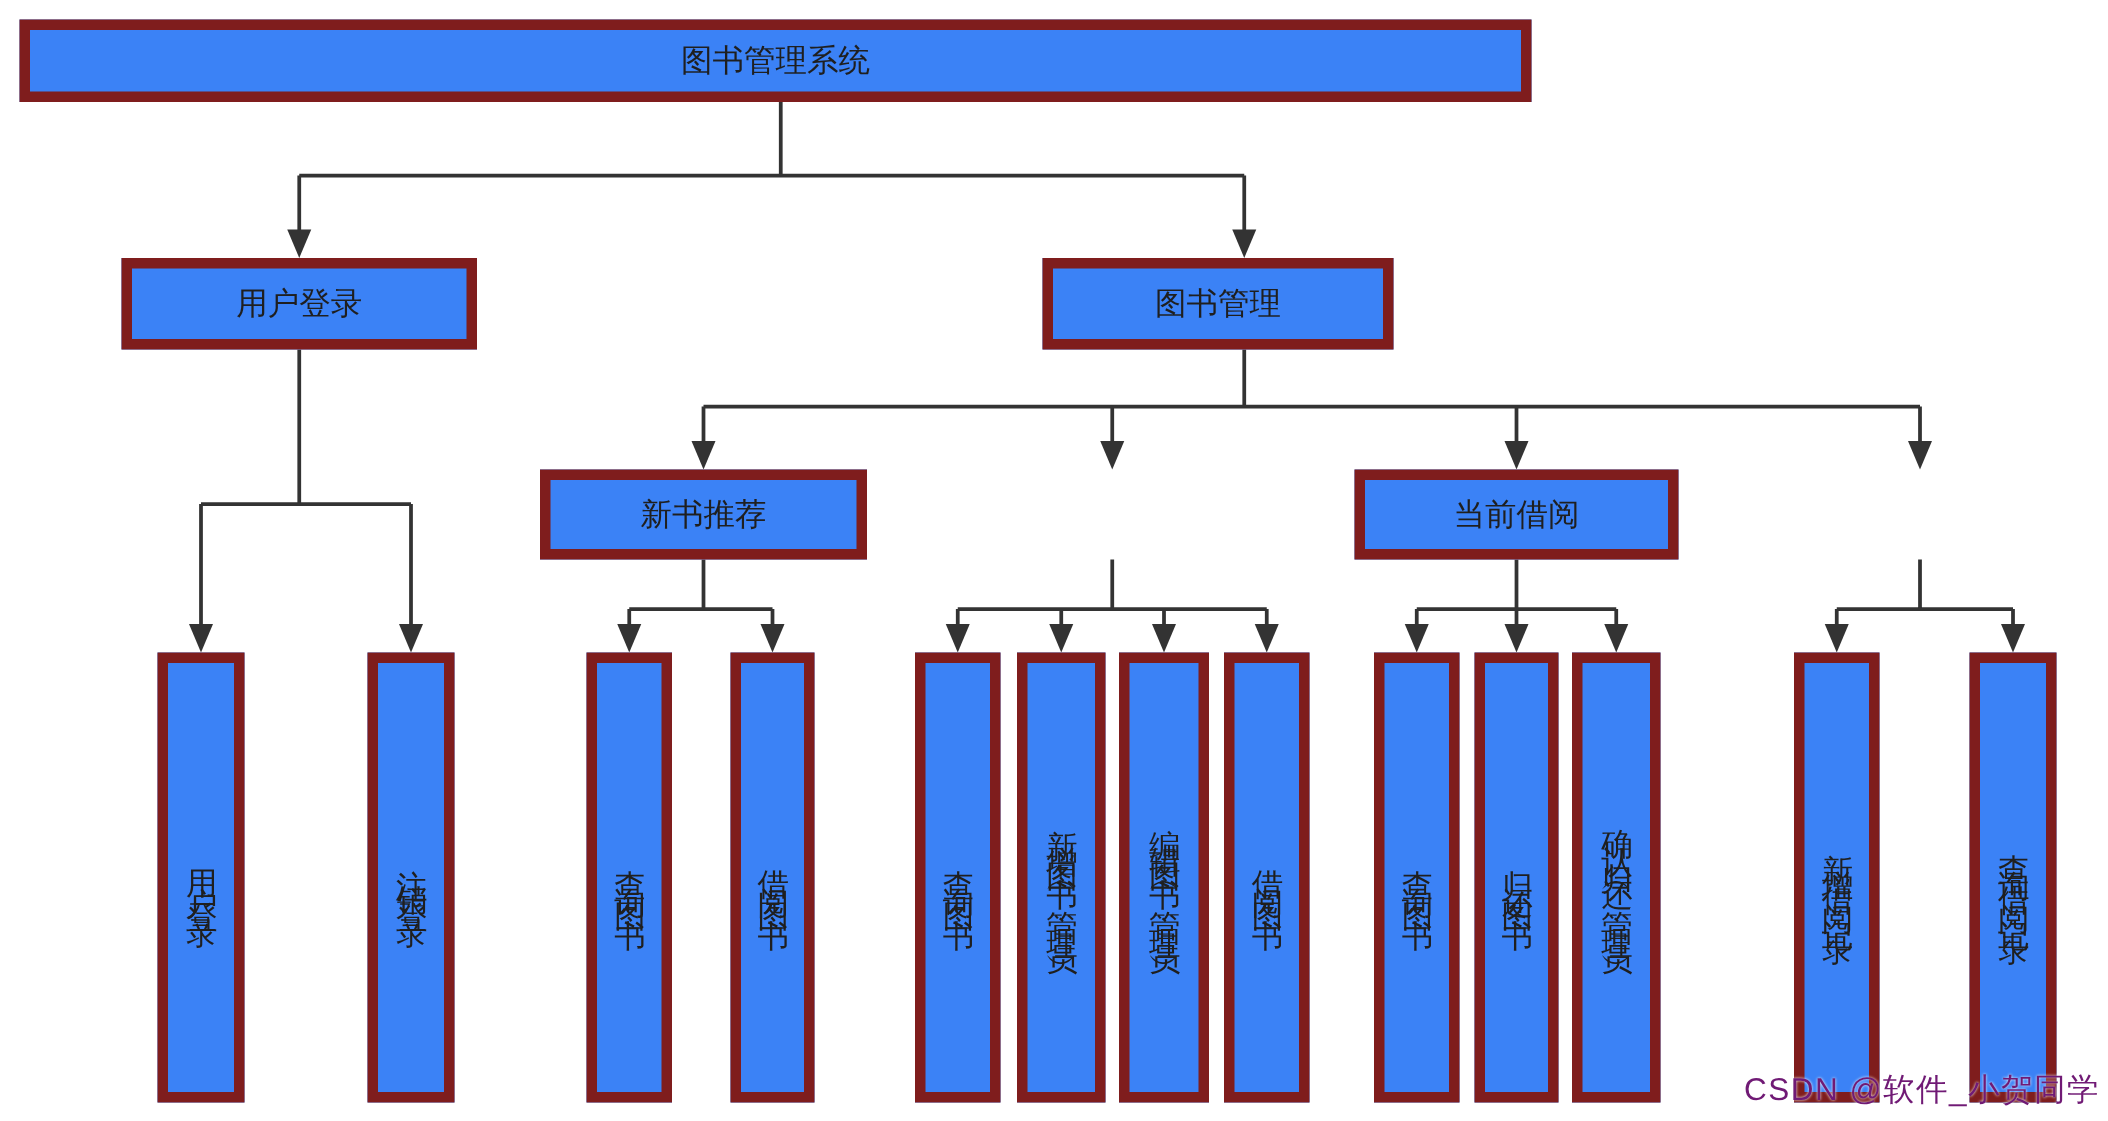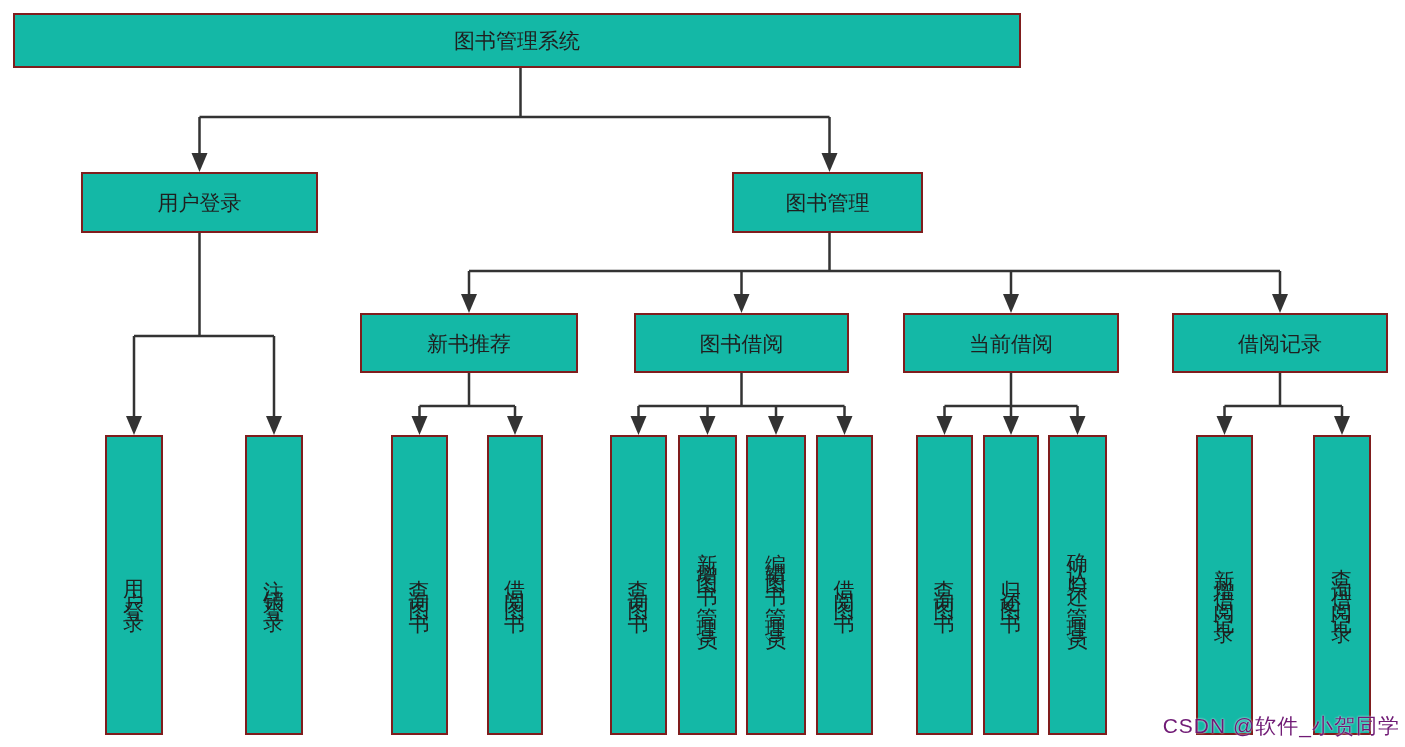--- a/index.html
+++ b/index.html
@@ -12,22 +12,22 @@
     font-family: "Liberation Sans", sans-serif;
   }
   .connectors {
     position: absolute;
     left: 0; top: 0;
     width: 1405px; height: 747px;
   }
   .node {
     position: absolute;
     box-sizing: border-box;
-    border: 2px solid #7f1d1d;
-    background: #14b8a6;
+    border: 7px solid #7f1d1d;
+    background: #3b82f6;
     display: flex;
     align-items: center;
     justify-content: center;
     color: #1f1f1f;
     font-size: 21px;
     line-height: 1;
     white-space: nowrap;
   }
   .vnode span {
     writing-mode: vertical-rl;
@@ -88,26 +88,24 @@
       <polygon points="1003,416 1019,416 1011,435"></polygon>
       <polygon points="1069.5,416 1085.5,416 1077.5,435"></polygon>
       <polygon points="1216.5,416 1232.5,416 1224.5,435"></polygon>
       <polygon points="1334,416 1350,416 1342,435"></polygon>
     </g>
   </svg>
 
   <div class="node" style="left:13px; top:13px; width:1008px; height:55px;">图书管理系统</div>
 
   <div class="node" style="left:81px; top:172px; width:237px; height:61px;">用户登录</div>
-  <div class="node" style="left:732px; top:172px; width:191px; height:61px;">图书管理</div>
+  <div class="node" style="left:695px; top:172px; width:234px; height:61px;">图书管理</div>
 
   <div class="node" style="left:360px; top:313px; width:218px; height:60px;">新书推荐</div>
-  <div class="node" style="left:634px; top:313px; width:215px; height:60px;">图书借阅</div>
   <div class="node" style="left:903px; top:313px; width:216px; height:60px;text-align:right;">当前借阅</div>
-  <div class="node" style="left:1172px; top:313px; width:216px; height:60px;">借阅记录</div>
 
   <div class="node vnode" style="left:105px; top:435px; width:58px; height:300px;">
     <span>用户登录</span>
   </div>
   <div class="node vnode" style="left:245px; top:435px; width:58px; height:300px;">
     <span>注销登录</span>
   </div>
 
   <div class="node vnode" style="left:391px; top:435px; width:57px; height:300px;">
     <span>查询图书</span>

